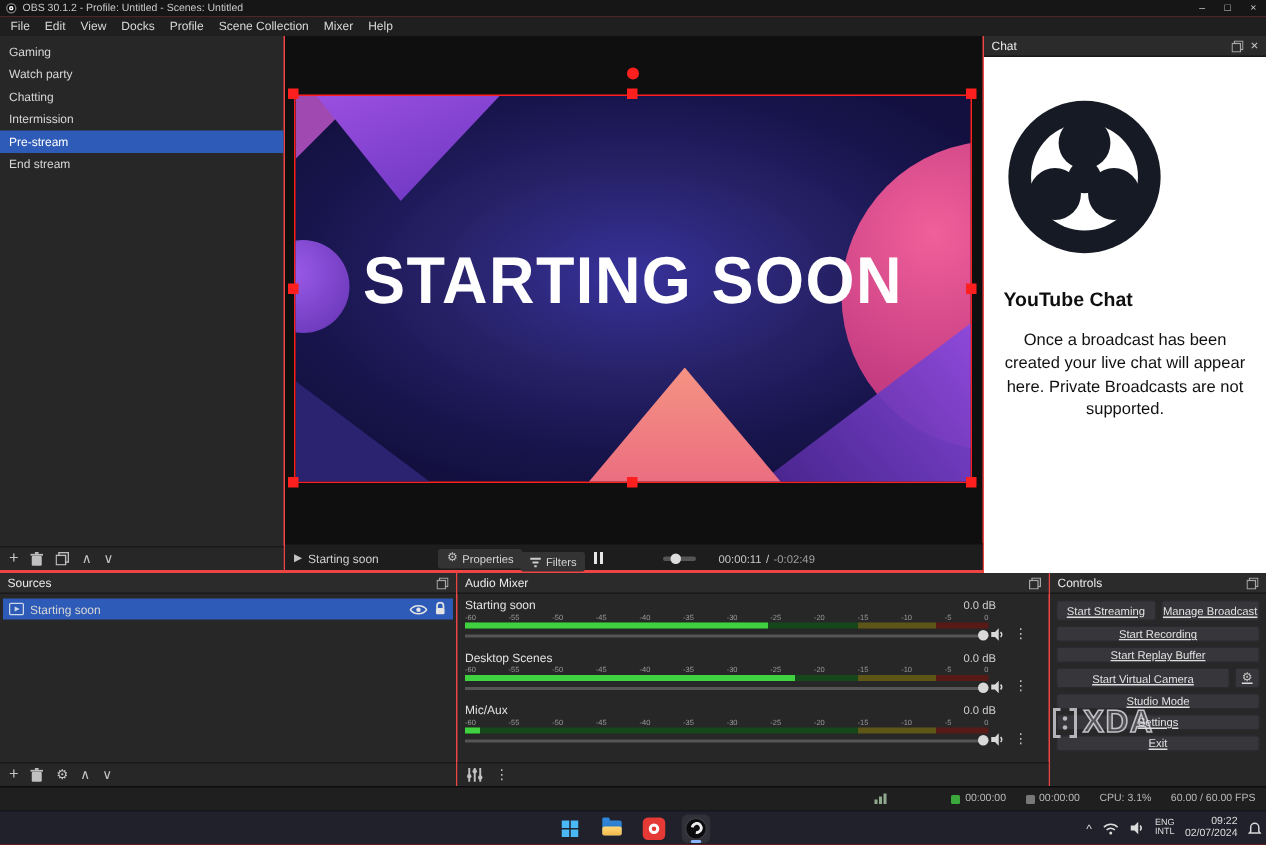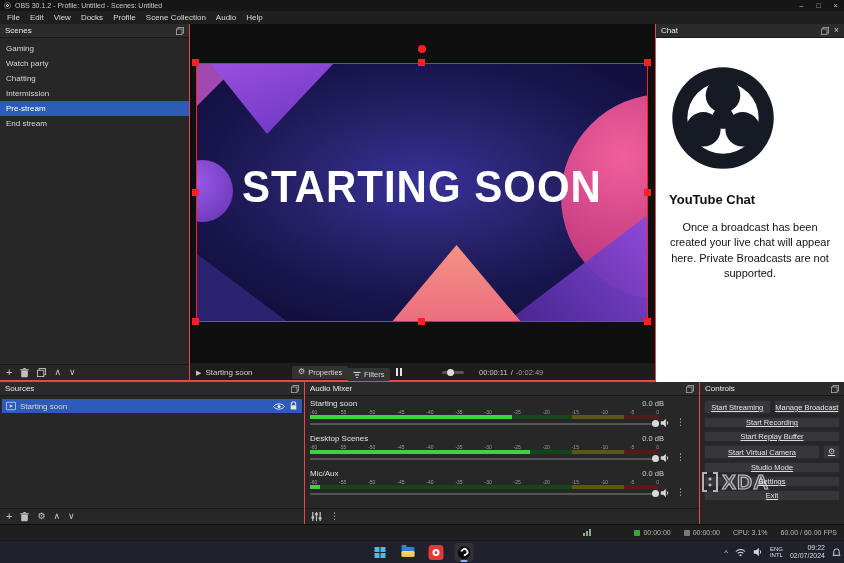--- a/index.html
+++ b/index.html
@@ -172,32 +172,25 @@
     </span>
   </div>
 
   <div class="menubar">
       <span class="menu-item">File</span>
       <span class="menu-item">Edit</span>
       <span class="menu-item">View</span>
       <span class="menu-item">Docks</span>
       <span class="menu-item">Profile</span>
       <span class="menu-item">Scene Collection</span>
-      <span class="menu-item">Audio</span>
+      <span class="menu-item">Mixer</span>
       <span class="menu-item">Help</span>
     </div>
 
   <div class="dock scenes">
-    <div class="dock-header">
-      <span>Scenes</span>
-      <svg width="8" height="8" viewBox="0 0 10 10" fill="none" stroke="#a8a8a8">
-          <rect x="2.5" y="0.5" width="7" height="7"></rect>
-          <rect x="0.5" y="2.5" width="7" height="7" fill="#2b2b2b"></rect>
-        </svg>
-    </div>
     <div class="scene-list">
         <div class="scene-item">Gaming</div>
         <div class="scene-item">Watch party</div>
         <div class="scene-item">Chatting</div>
         <div class="scene-item">Intermission</div>
         <div class="scene-item selected">Pre-stream</div>
         <div class="scene-item">End stream</div>
       </div>
     <div class="dock-toolbar">
       <span class="g big">+</span>

